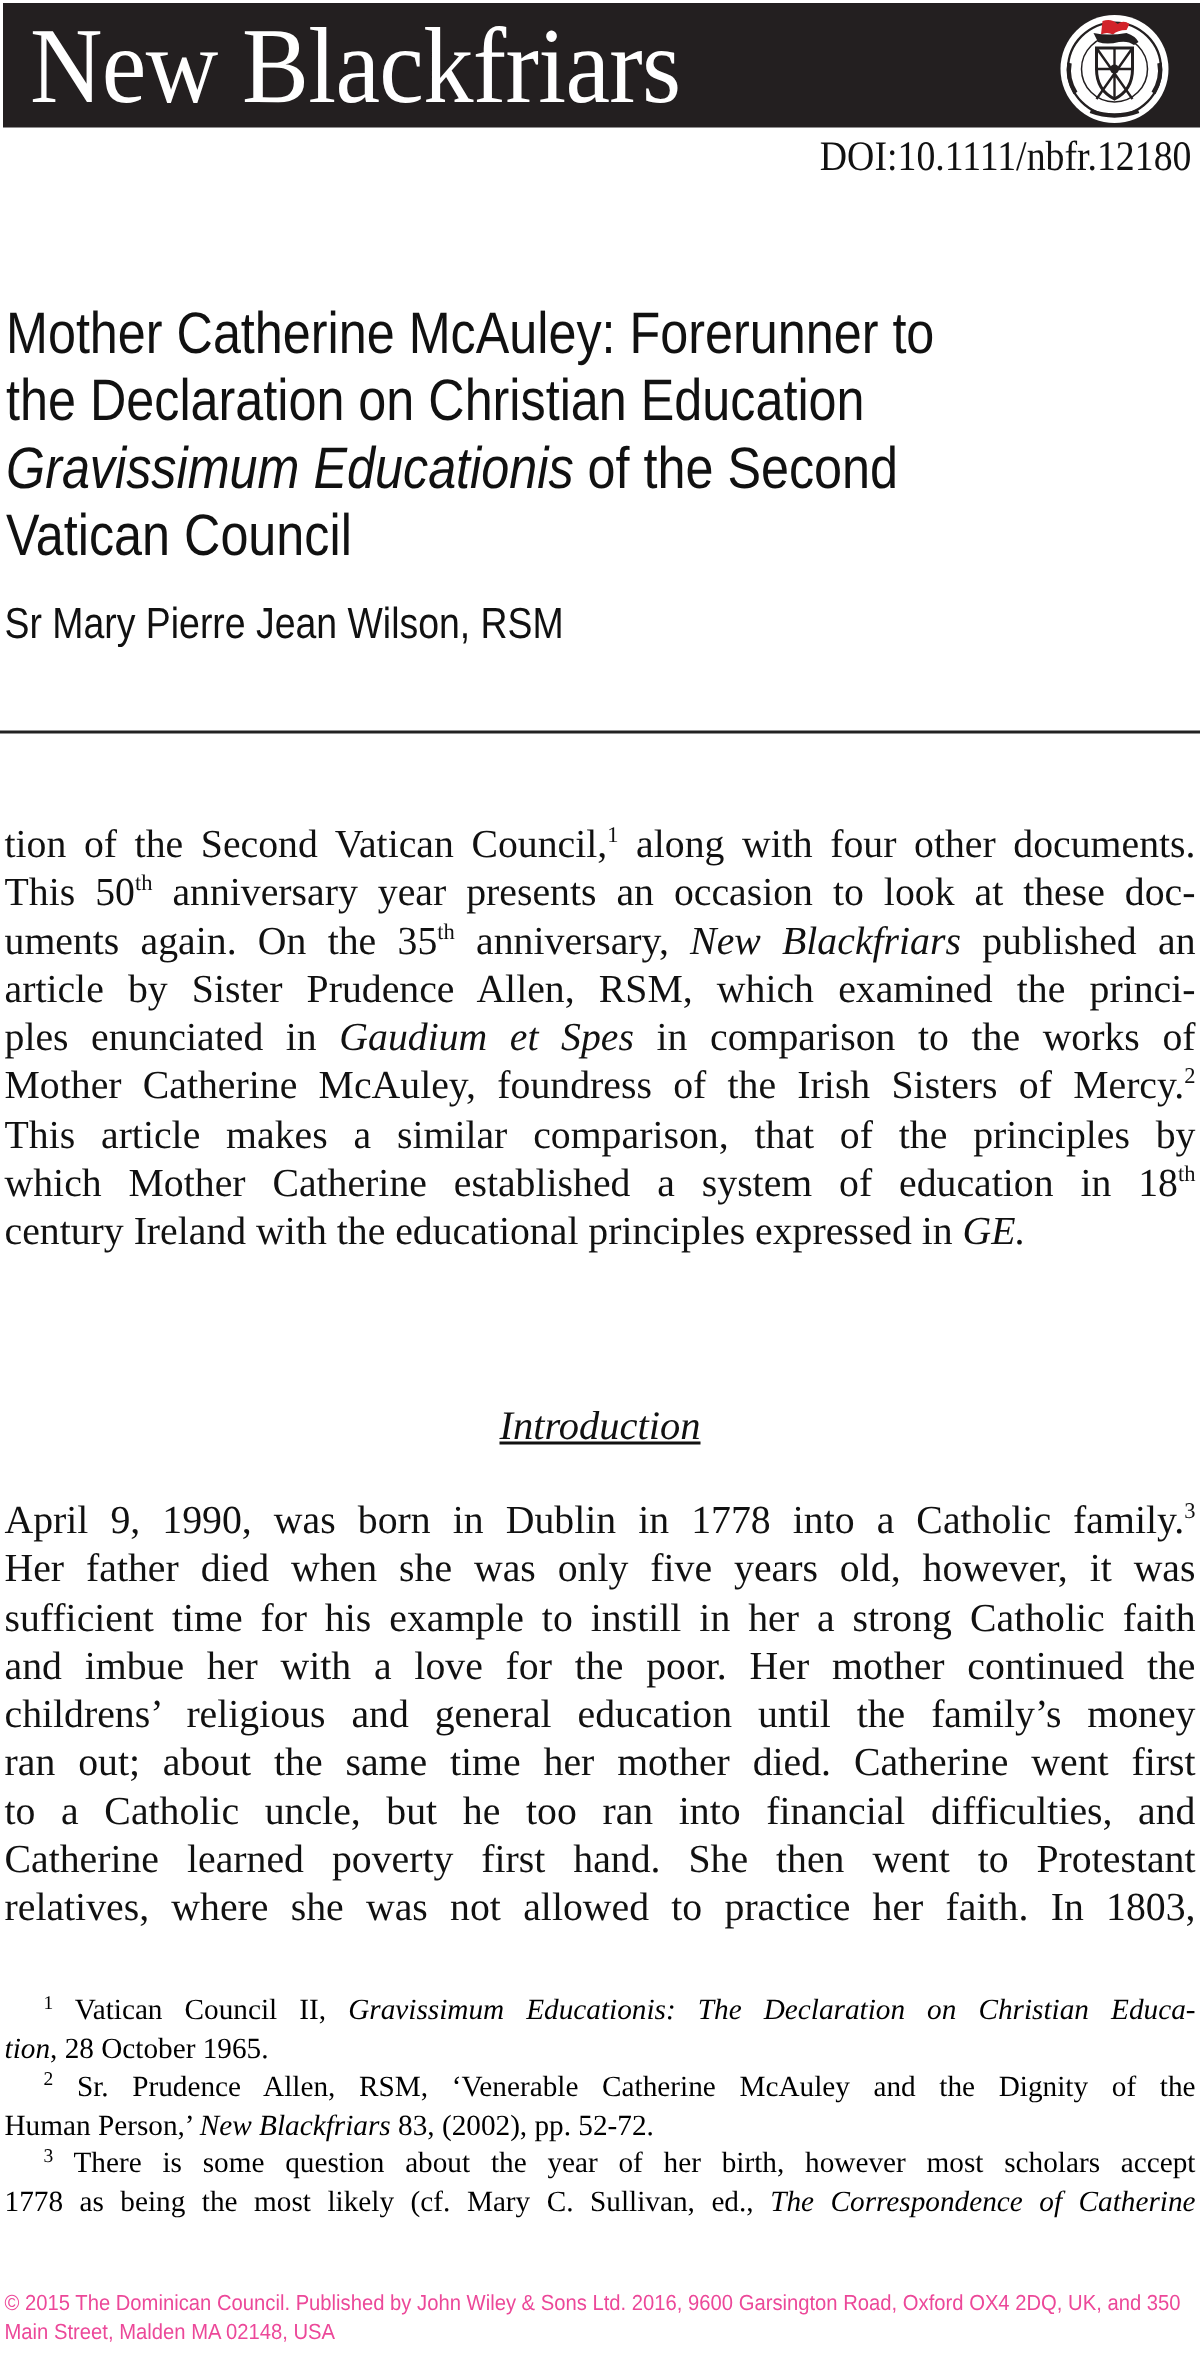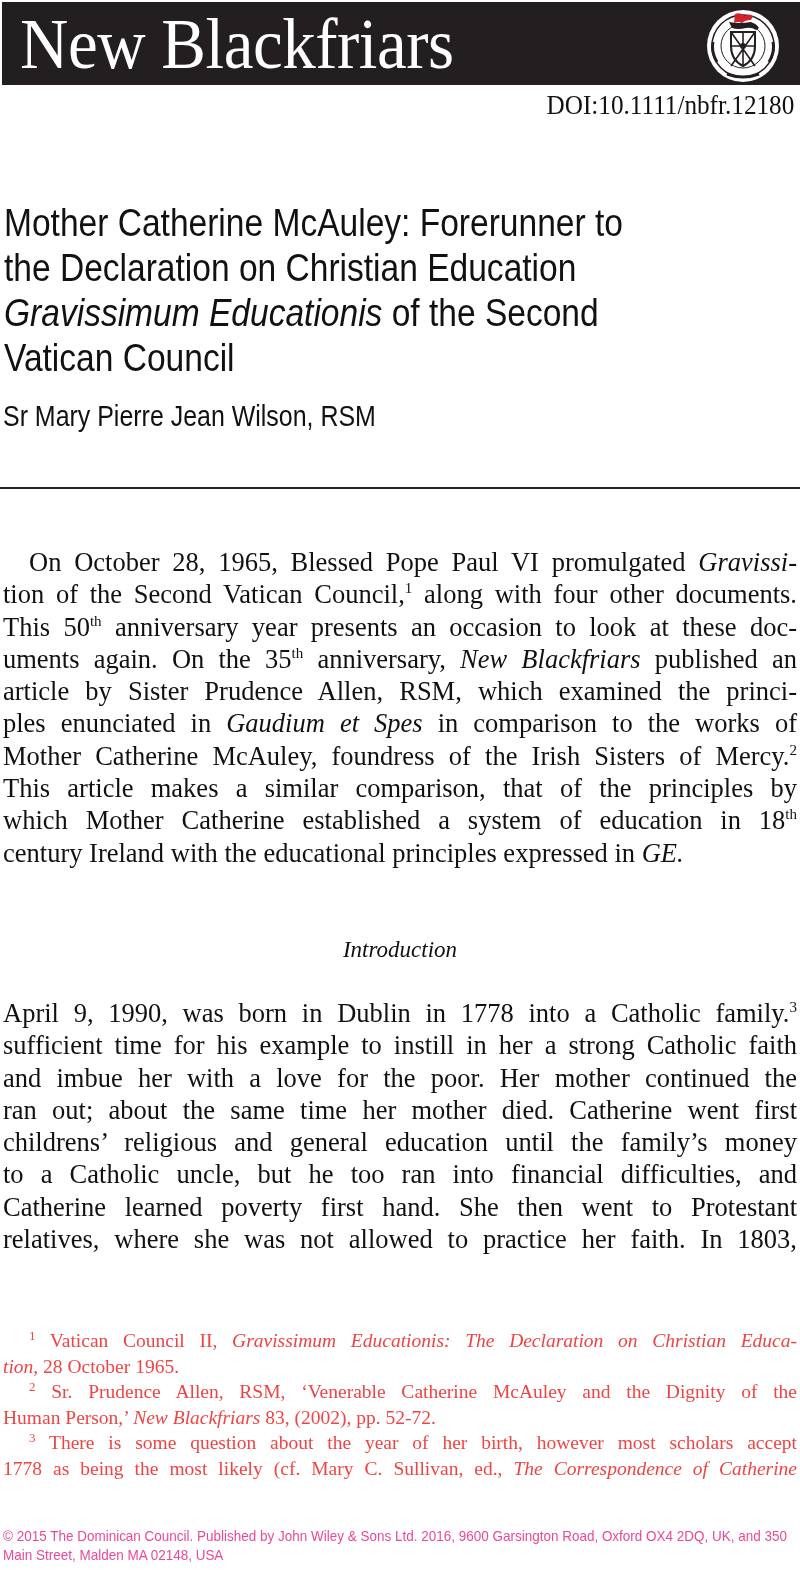--- a/index.html
+++ b/index.html
@@ -54,27 +54,27 @@
       height: 32.3px;
     }
     .body-text .ln.last { text-align-last: left; }
     .body-text .ln.indent { padding-left: 26px; }
     .body-text sup { font-size: 15px; line-height: 0; vertical-align: 10px; }
     em { font-style: italic; }
 
     .para1 { top: 546px; }
     .section-heading {
       position: absolute; left: 0; top: 934px; width: 800px; text-align: center;
-      font-family: "Liberation Serif", serif; font-style: italic; font-size: 23px; line-height: 32px;
+      font-family: "Liberation Serif", serif; font-style: italic; font-size: 27px; line-height: 32px; text-decoration: underline;
     }
     .para2 { top: 997px; }
 
     .footnotes {
       position: absolute; left: 3px; top: 1328px; width: 794px;
-      font-family: "Liberation Serif", serif; font-size: 19.5px; line-height: 25.5px; color: #ef4444;
+      font-family: "Liberation Serif", serif; font-size: 19.5px; line-height: 25.5px; color: #000000;
     }
     .footnotes .ln { display: block; white-space: nowrap; text-align: justify; text-align-last: justify; height: 25.5px; }
     .footnotes .ln.last { text-align-last: left; }
     .footnotes .ln.indent { padding-left: 26px; }
     .footnotes sup { font-size: 13px; line-height: 0; vertical-align: 7px; }
 
     .copyright {
       position: absolute; left: 3px; top: 1527px; width: 797px;
       font-family: "Liberation Sans", sans-serif; font-size: 14.5px; line-height: 19px; color: #ec4899;
     }
@@ -105,40 +105,40 @@
   <span class="line">the Declaration on Christian Education</span>
   <span class="line"><em>Gravissimum Educationis</em><span> of the Second</span></span>
   <span class="line">Vatican Council</span>
 </div>
 
 <div class="author">Sr Mary Pierre Jean Wilson, RSM</div>
 
 <div class="rule"></div>
 
 <div class="body-text para1">
-  <span class="ln indent"><span>On October 28, 1965, Blessed Pope Paul VI promulgated </span><em>Gravissi-</em></span>
   <span class="ln"><span>tion of the Second Vatican Council,</span><sup>1</sup><span> along with four other documents.</span></span>
   <span class="ln"><span>This 50</span><sup>th</sup><span> anniversary year presents an occasion to look at these doc-</span></span>
   <span class="ln"><span>uments again. On the 35</span><sup>th</sup><span> anniversary, </span><em>New Blackfriars</em><span> published an</span></span>
   <span class="ln">article by Sister Prudence Allen, RSM, which examined the princi-</span>
   <span class="ln"><span>ples enunciated in </span><em>Gaudium et Spes</em><span> in comparison to the works of</span></span>
   <span class="ln"><span>Mother Catherine McAuley, foundress of the Irish Sisters of Mercy.</span><sup>2</sup></span>
   <span class="ln">This article makes a similar comparison, that of the principles by</span>
   <span class="ln"><span>which Mother Catherine established a system of education in 18</span><sup>th</sup></span>
   <span class="ln last"><span>century Ireland with the educational principles expressed in </span><em>GE.</em></span>
 </div>
 
 <div class="section-heading">Introduction</div>
 
 <div class="body-text para2">
   <span class="ln"><span>April 9, 1990, was born in Dublin in 1778 into a Catholic family.</span><sup>3</sup></span>
+  <span class="ln">Her father died when she was only five years old, however, it was</span>
   <span class="ln">sufficient time for his example to instill in her a strong Catholic faith</span>
   <span class="ln">and imbue her with a love for the poor. Her mother continued the</span>
+  <span class="ln">childrens’ religious and general education until the family’s money</span>
   <span class="ln">ran out; about the same time her mother died. Catherine went first</span>
-  <span class="ln">childrens’ religious and general education until the family’s money</span>
   <span class="ln">to a Catholic uncle, but he too ran into financial difficulties, and</span>
   <span class="ln">Catherine learned poverty first hand. She then went to Protestant</span>
   <span class="ln">relatives, where she was not allowed to practice her faith. In 1803,</span>
 </div>
 
 <div class="footnotes">
   <span class="ln indent"><sup>1</sup><span> Vatican Council II, </span><em>Gravissimum Educationis: The Declaration on Christian Educa-</em></span>
   <span class="ln last"><em>tion</em><span>, 28 October 1965.</span></span>
   <span class="ln indent"><sup>2</sup><span> Sr. Prudence Allen, RSM, ‘Venerable Catherine McAuley and the Dignity of the</span></span>
   <span class="ln last"><span>Human Person,’ </span><em>New Blackfriars</em><span> 83, (2002), pp. 52-72.</span></span>

